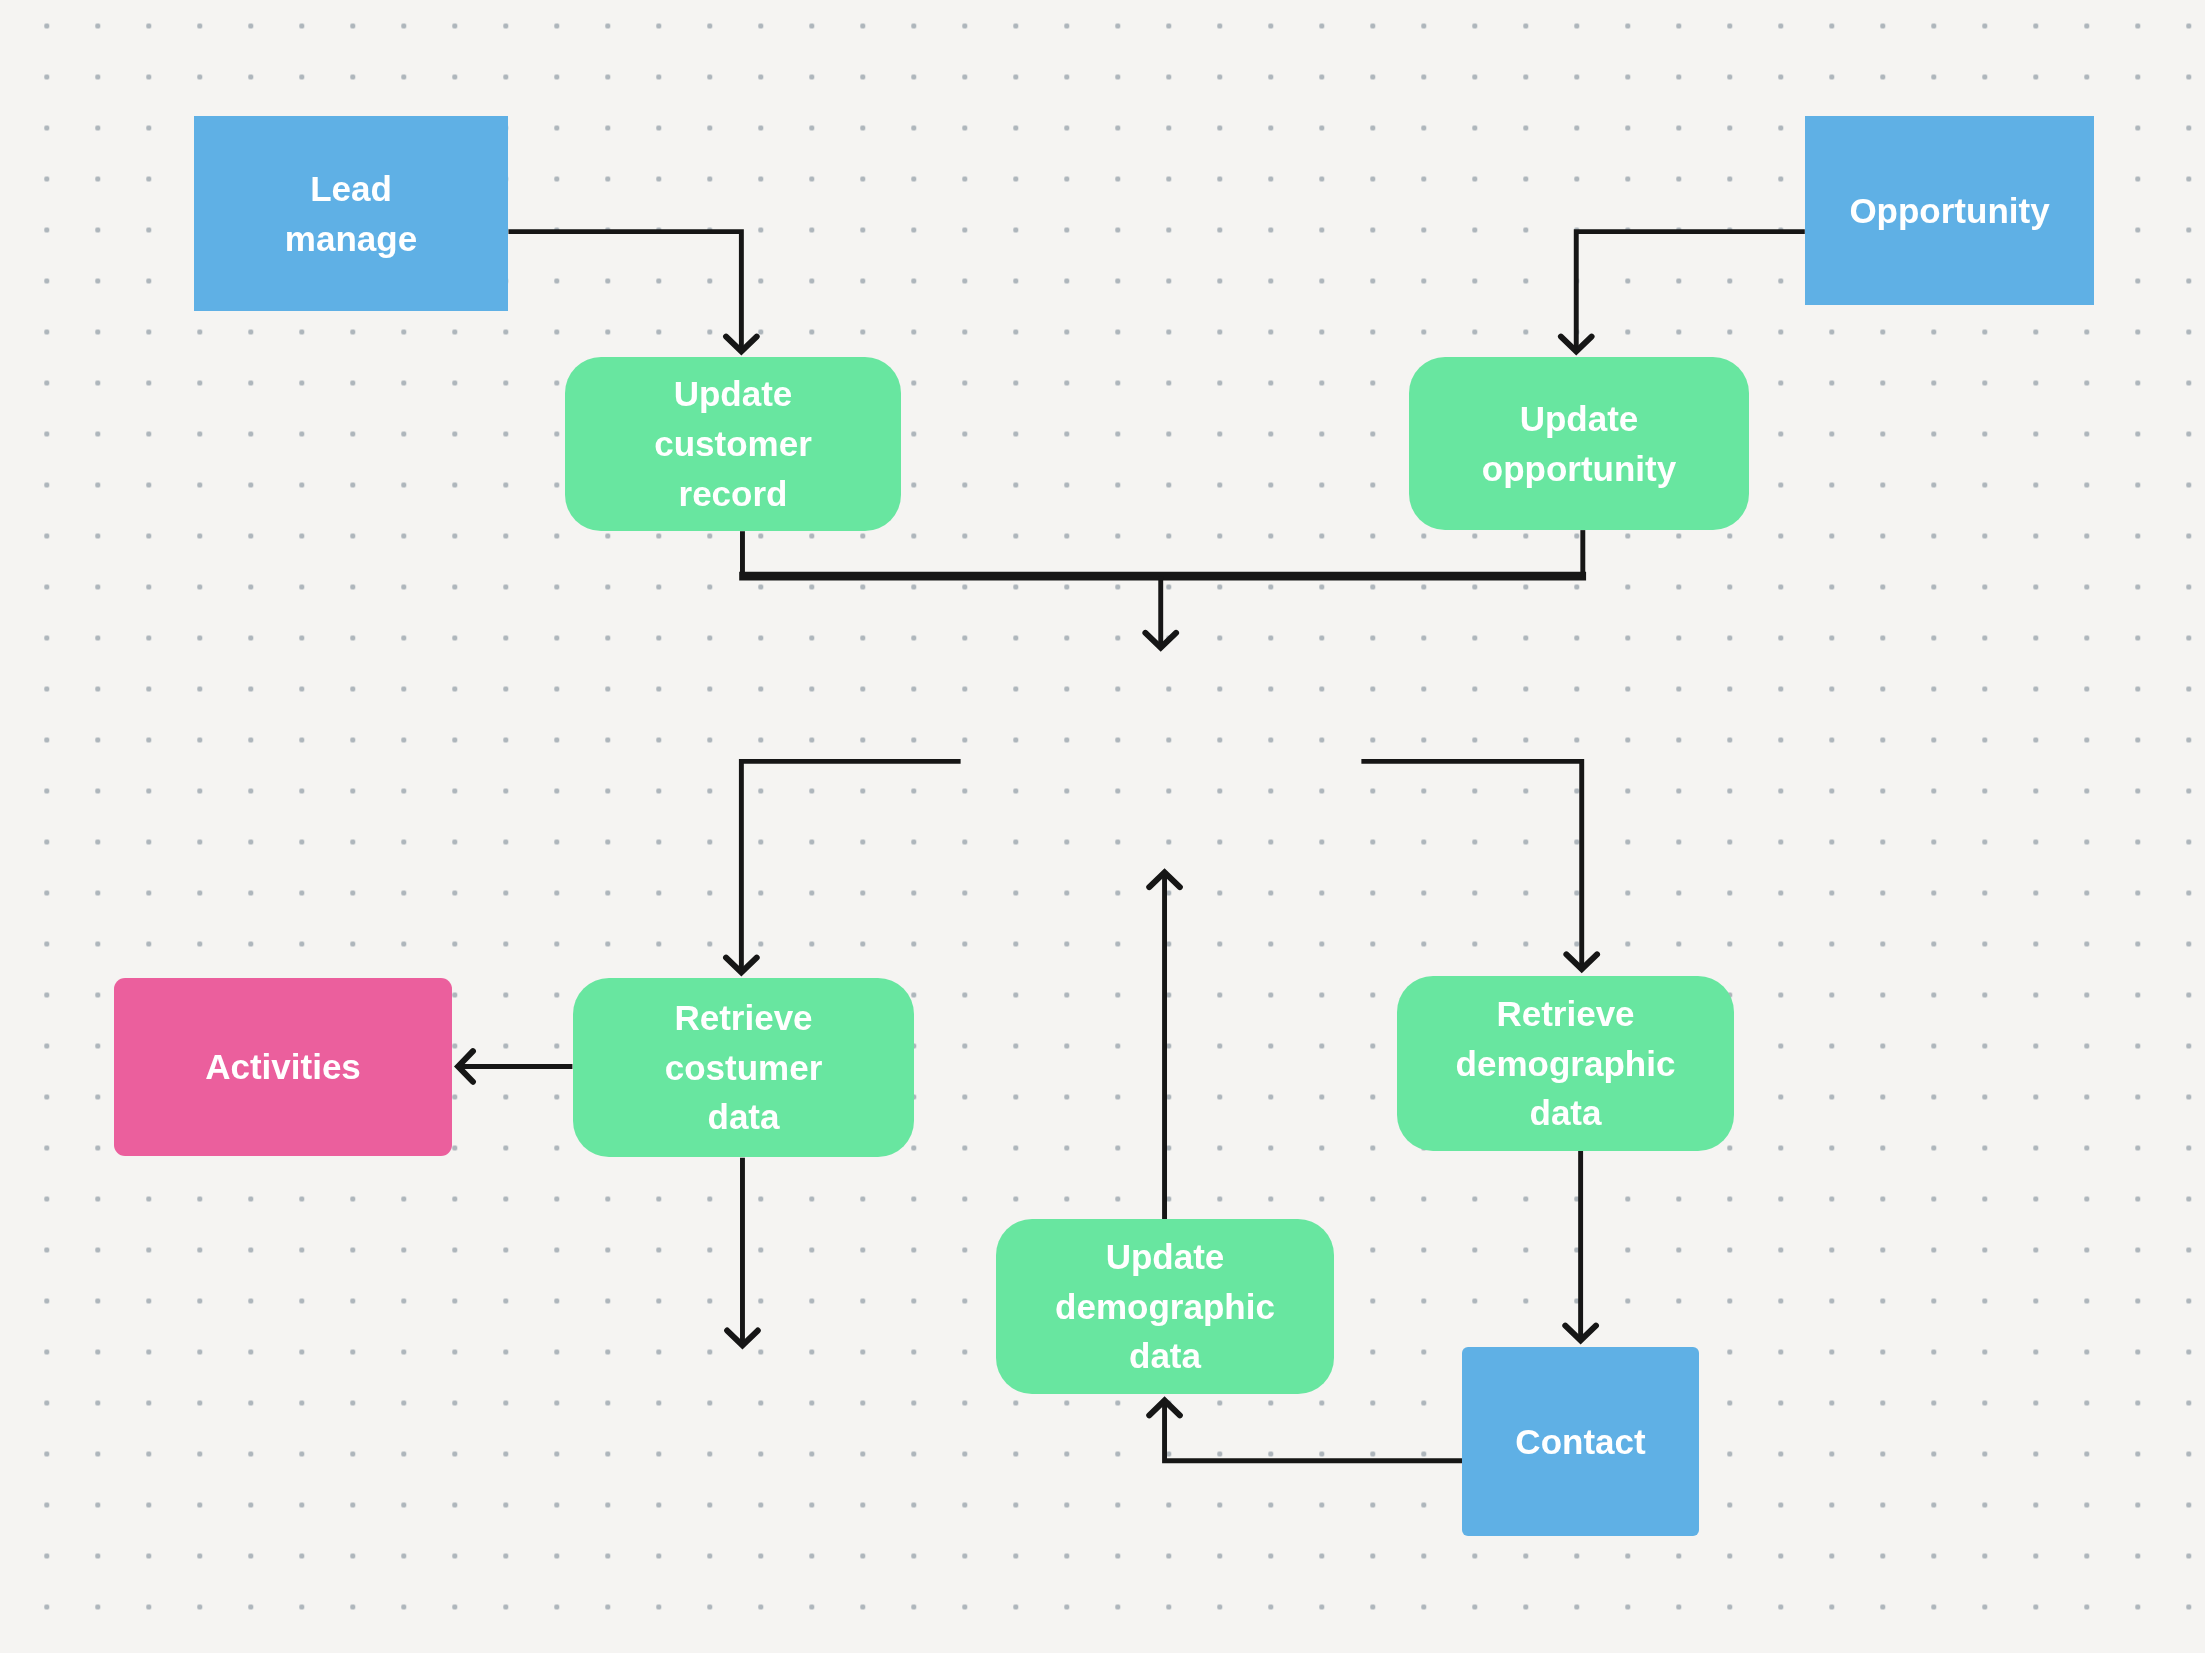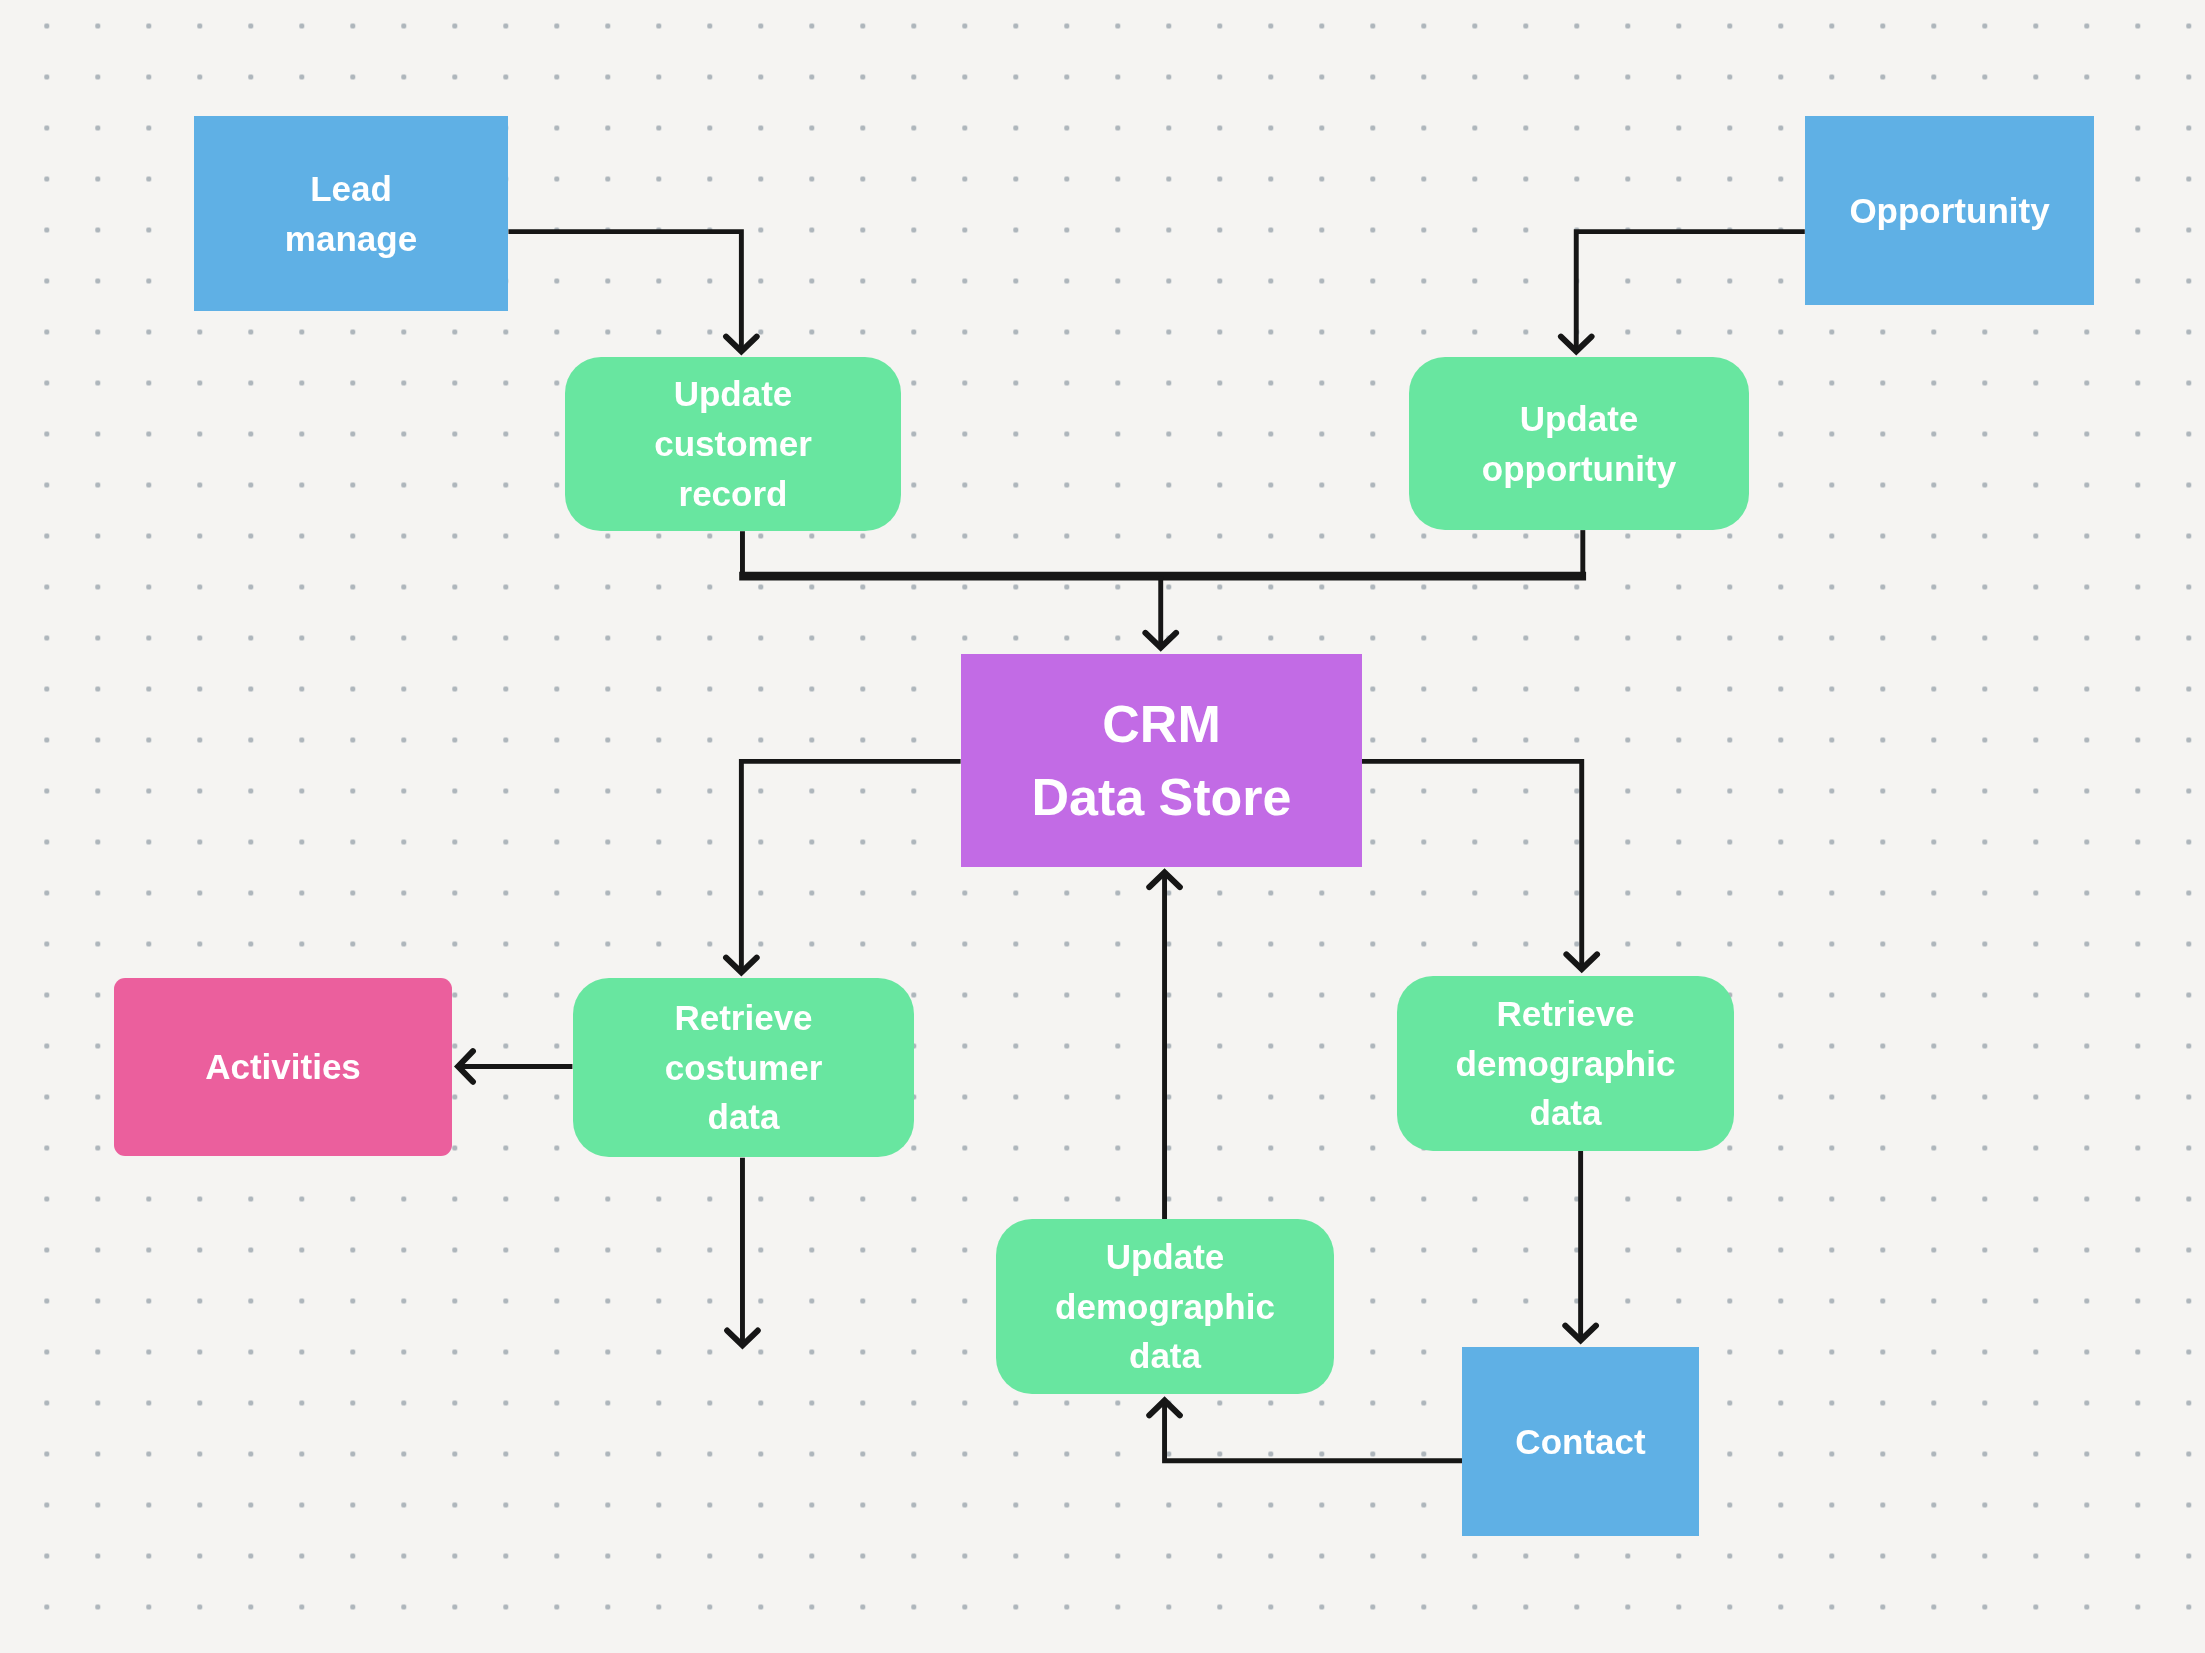--- a/index.html
+++ b/index.html
@@ -88,24 +88,20 @@
     <span class="label">Update
 customer
 record</span>
   </div>
 
   <div class="node rounded" style="left: 1409px; top: 357px; width: 340px; height: 173px; background-color: rgb(104, 230, 160); color: rgb(255, 255, 255);">
     <span class="label">Update
 opportunity</span>
   </div>
 
-  <div class="node rect big" style="left: 961px; top: 654px; width: 401px; height: 213px; background-color: rgb(194, 107, 229); color: rgb(255, 255, 255);">
-    <span class="label">CRM
-Data Store</span>
-  </div>
 
   <div class="node rounded" style="left: 114px; top: 978px; width: 338px; height: 178px; background-color: rgb(235, 95, 157); color: rgb(255, 255, 255); border-radius: 11px;">
     <span class="label">Activities</span>
   </div>
 
   <div class="node rounded" style="left: 573px; top: 978px; width: 341px; height: 179px; background-color: rgb(104, 230, 160); color: rgb(255, 255, 255);">
     <span class="label">Retrieve
 costumer
 data</span>
   </div>
@@ -116,18 +112,18 @@
 data</span>
   </div>
 
   <div class="node rounded" style="left: 996px; top: 1219px; width: 338px; height: 175px; background-color: rgb(104, 230, 160); color: rgb(255, 255, 255);">
     <span class="label">Update
 demographic
 data</span>
   </div>
 
 
-  <div class="node rect" style="left: 1462px; top: 1347px; width: 237px; height: 189px; background-color: rgb(95, 176, 229); color: rgb(255, 255, 255);">
+  <div class="node rect" style="left: 1462px; top: 1347px; width: 237px; height: 189px; background-color: rgb(95, 176, 229); color: rgb(255, 255, 255); border-radius: 6px;">
     <span class="label">Contact</span>
   </div>
 
 </div>
 
 
 </body></html>

